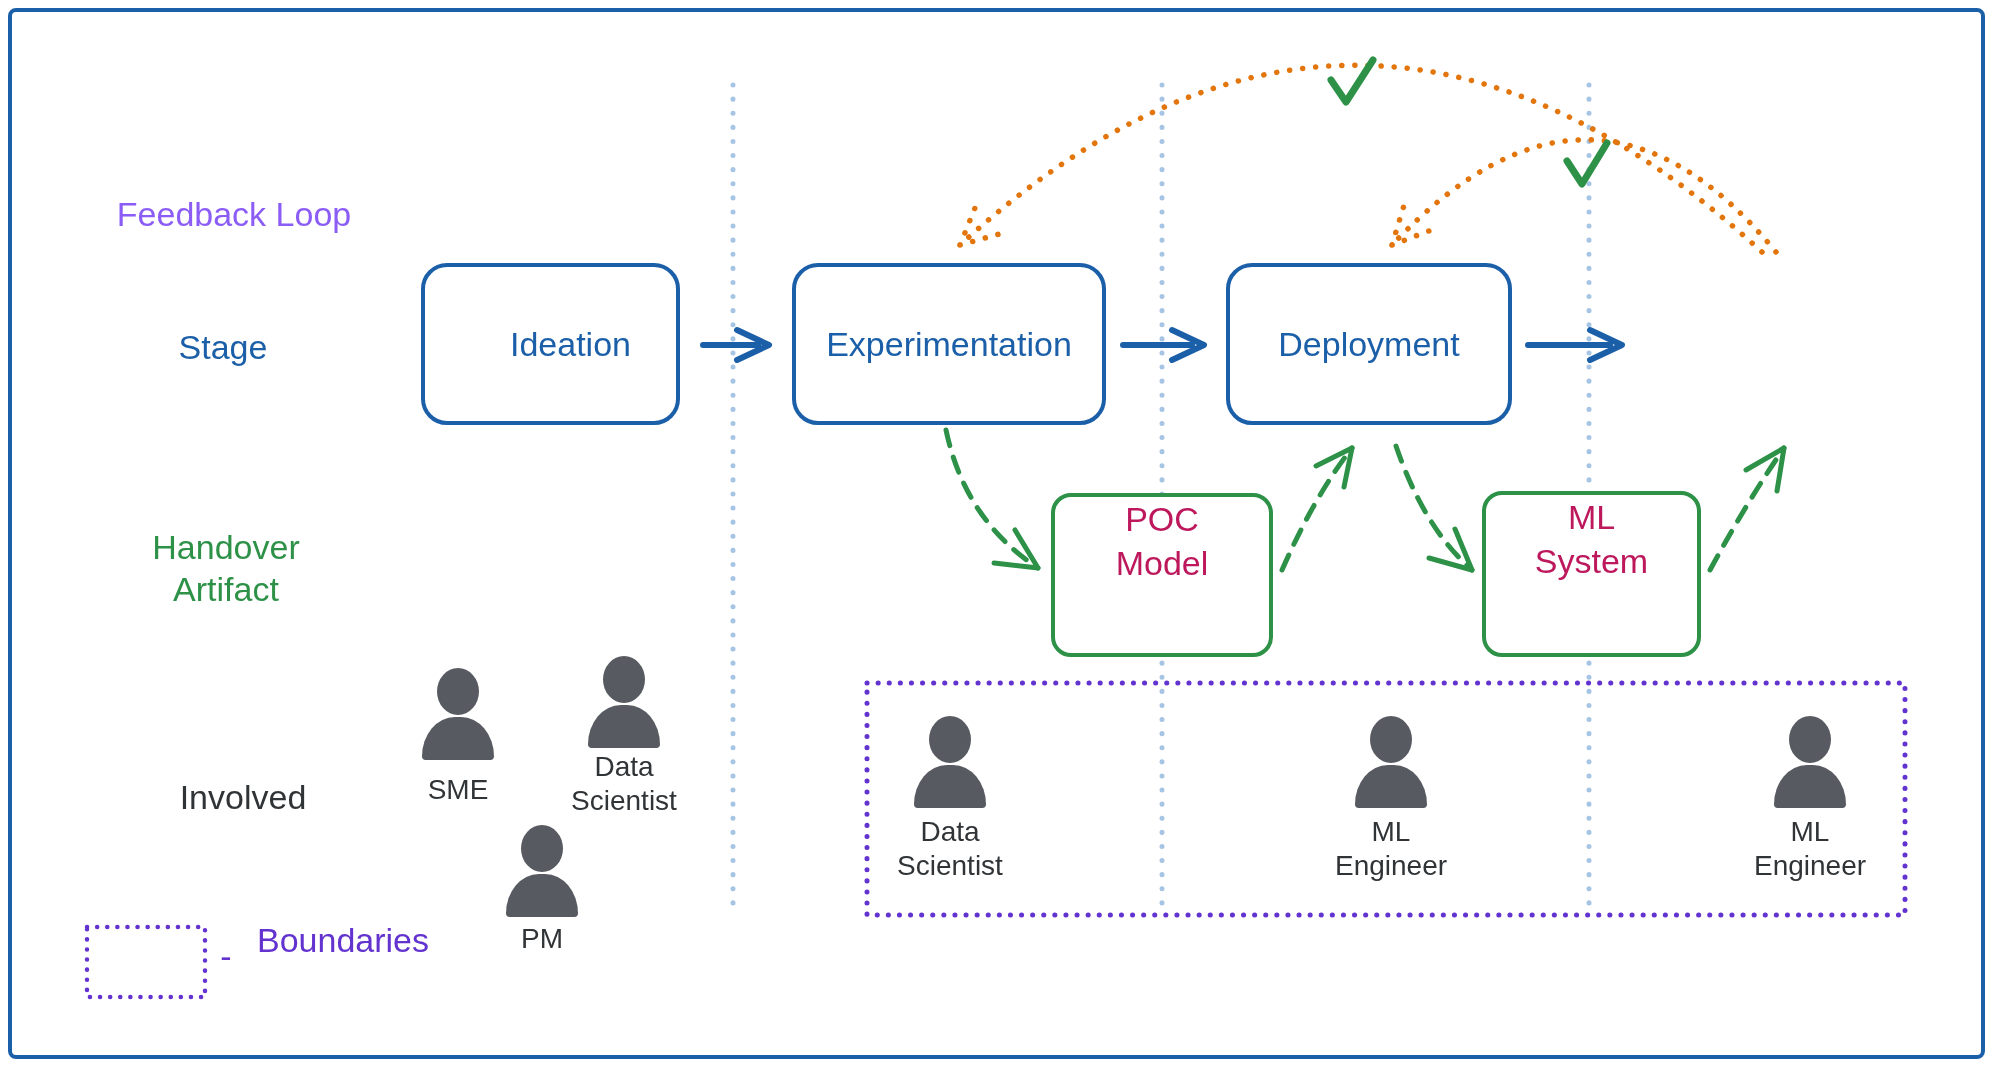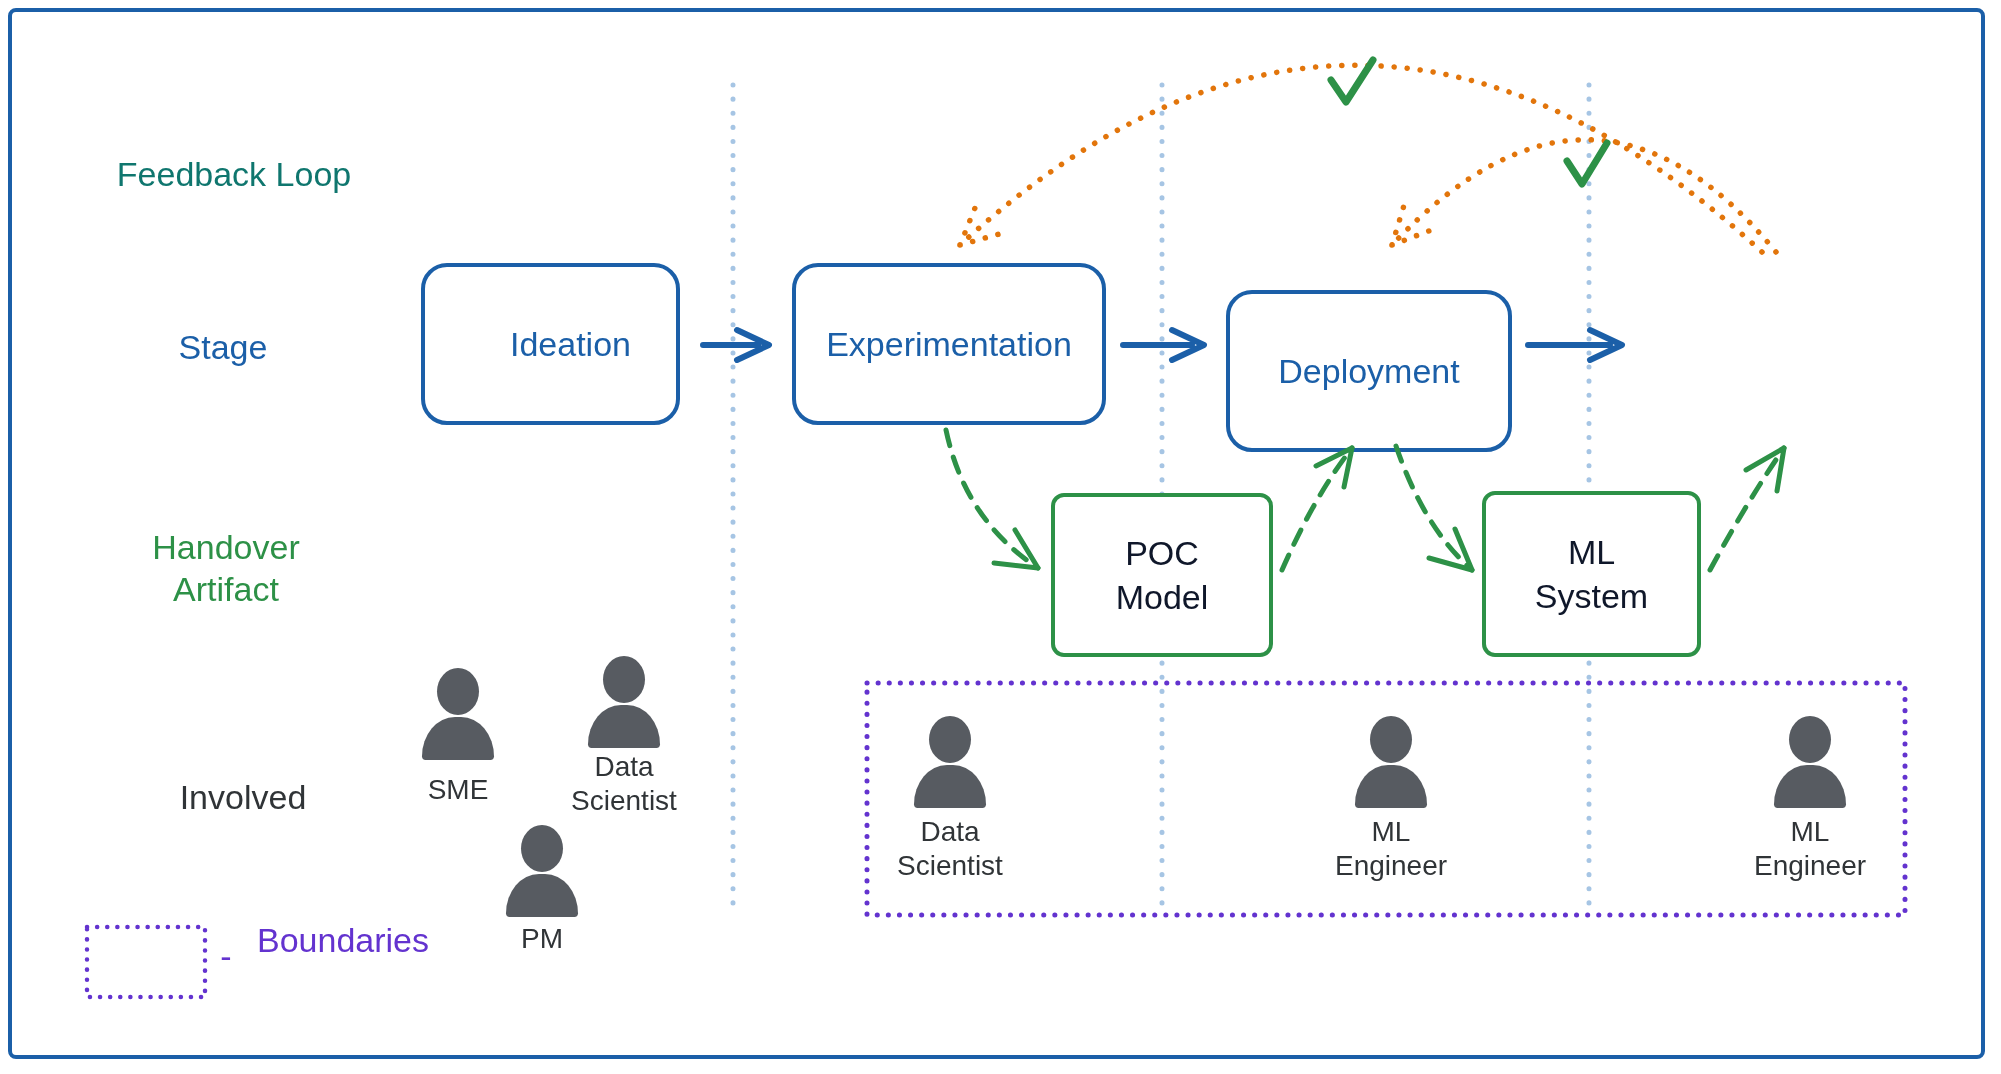--- a/index.html
+++ b/index.html
@@ -3,32 +3,32 @@
 <meta charset="utf-8">
 <style>
   html,body { margin:0; padding:0; background:#fff; }
   .canvas { position:relative; width:2001px; height:1074px; background:#fff;
             font-family:"Liberation Sans", sans-serif; overflow:hidden; }
   .frame { position:absolute; left:8px; top:8px; width:1977px; height:1051px;
            border:4px solid #1B5FA8; border-radius:8px; box-sizing:border-box; z-index:0; }
   svg.layer { position:absolute; left:0; top:0; z-index:1; }
   svg.layer.over { z-index:3; }
   .lbl { position:absolute; text-align:center; font-size:34px; line-height:42px; z-index:2; }
-  .lbl.orange { color:#0f766e; }
+  .lbl.orange { color:#8b5cf6;margin-top:40px; }
   .lbl.blue   { color:#1B5FA8; }
   .lbl.green  { color:#2D9147; }
   .lbl.dark   { color:#303437; }
   .lbl.purple { color:#6333CF; line-height:44px; }
   .stagebox { position:absolute; box-sizing:border-box; height:162px; top:263px;
               border:4px solid #1B5FA8; border-radius:26px; background:#fff;
               display:flex; align-items:center; justify-content:center;
               color:#1B5FA8; font-size:34px; z-index:2; }
   .artbox { position:absolute; box-sizing:border-box; border:4px solid #2D9147;
-            border-radius:13px; background:#fff; display:flex; flex-direction:column;
-            align-items:center; justify-content:center; color:#0f172a;
+            border-radius:20px; background:#fff; display:flex; flex-direction:column;
+            align-items:center; justify-content:flex-start; color:#be185d;
             font-size:34px; line-height:44px; z-index:2; }
   .person { position:absolute; width:80px; height:92px; z-index:2; }
   .person .head { display:block; width:42px; height:47px; border-radius:50%;
                   background:#575B61; margin:0 auto; }
   .person .torso { display:block; width:72px; height:43px; margin:2px auto 0;
                    background:#575B61; border-radius:36px 36px 4px 4px / 43px 43px 4px 4px; }
   .plabel { position:absolute; width:220px; text-align:center; font-size:28px;
             line-height:34px; color:#303437; z-index:2; }
 </style>
 </head>
@@ -53,21 +53,21 @@
     <span style="display:block">Artifact</span>
   </div>
   <div class="lbl dark" style="left:93px; top:776px; width:300px;">Involved</div>
 
   <div class="stagebox" style="left:421px;  width:259px;padding-left:40px;">
     <span>Ideation</span>
   </div>
   <div class="stagebox" style="left:792px;  width:314px;">
     <span>Experimentation</span>
   </div>
-  <div class="stagebox" style="left:1226px; width:286px;margin-top:27px;">
+  <div class="stagebox" style="left:1226px; width:286px;">
     <span>Deployment</span>
   </div>
 
   <div class="artbox" style="left:1051px; top:493px; width:222px; height:164px;">
     <span>POC</span>
     <span>Model</span>
   </div>
   <div class="artbox" style="left:1482px; top:491px; width:219px; height:166px;">
     <span>ML</span>
     <span>System</span>

